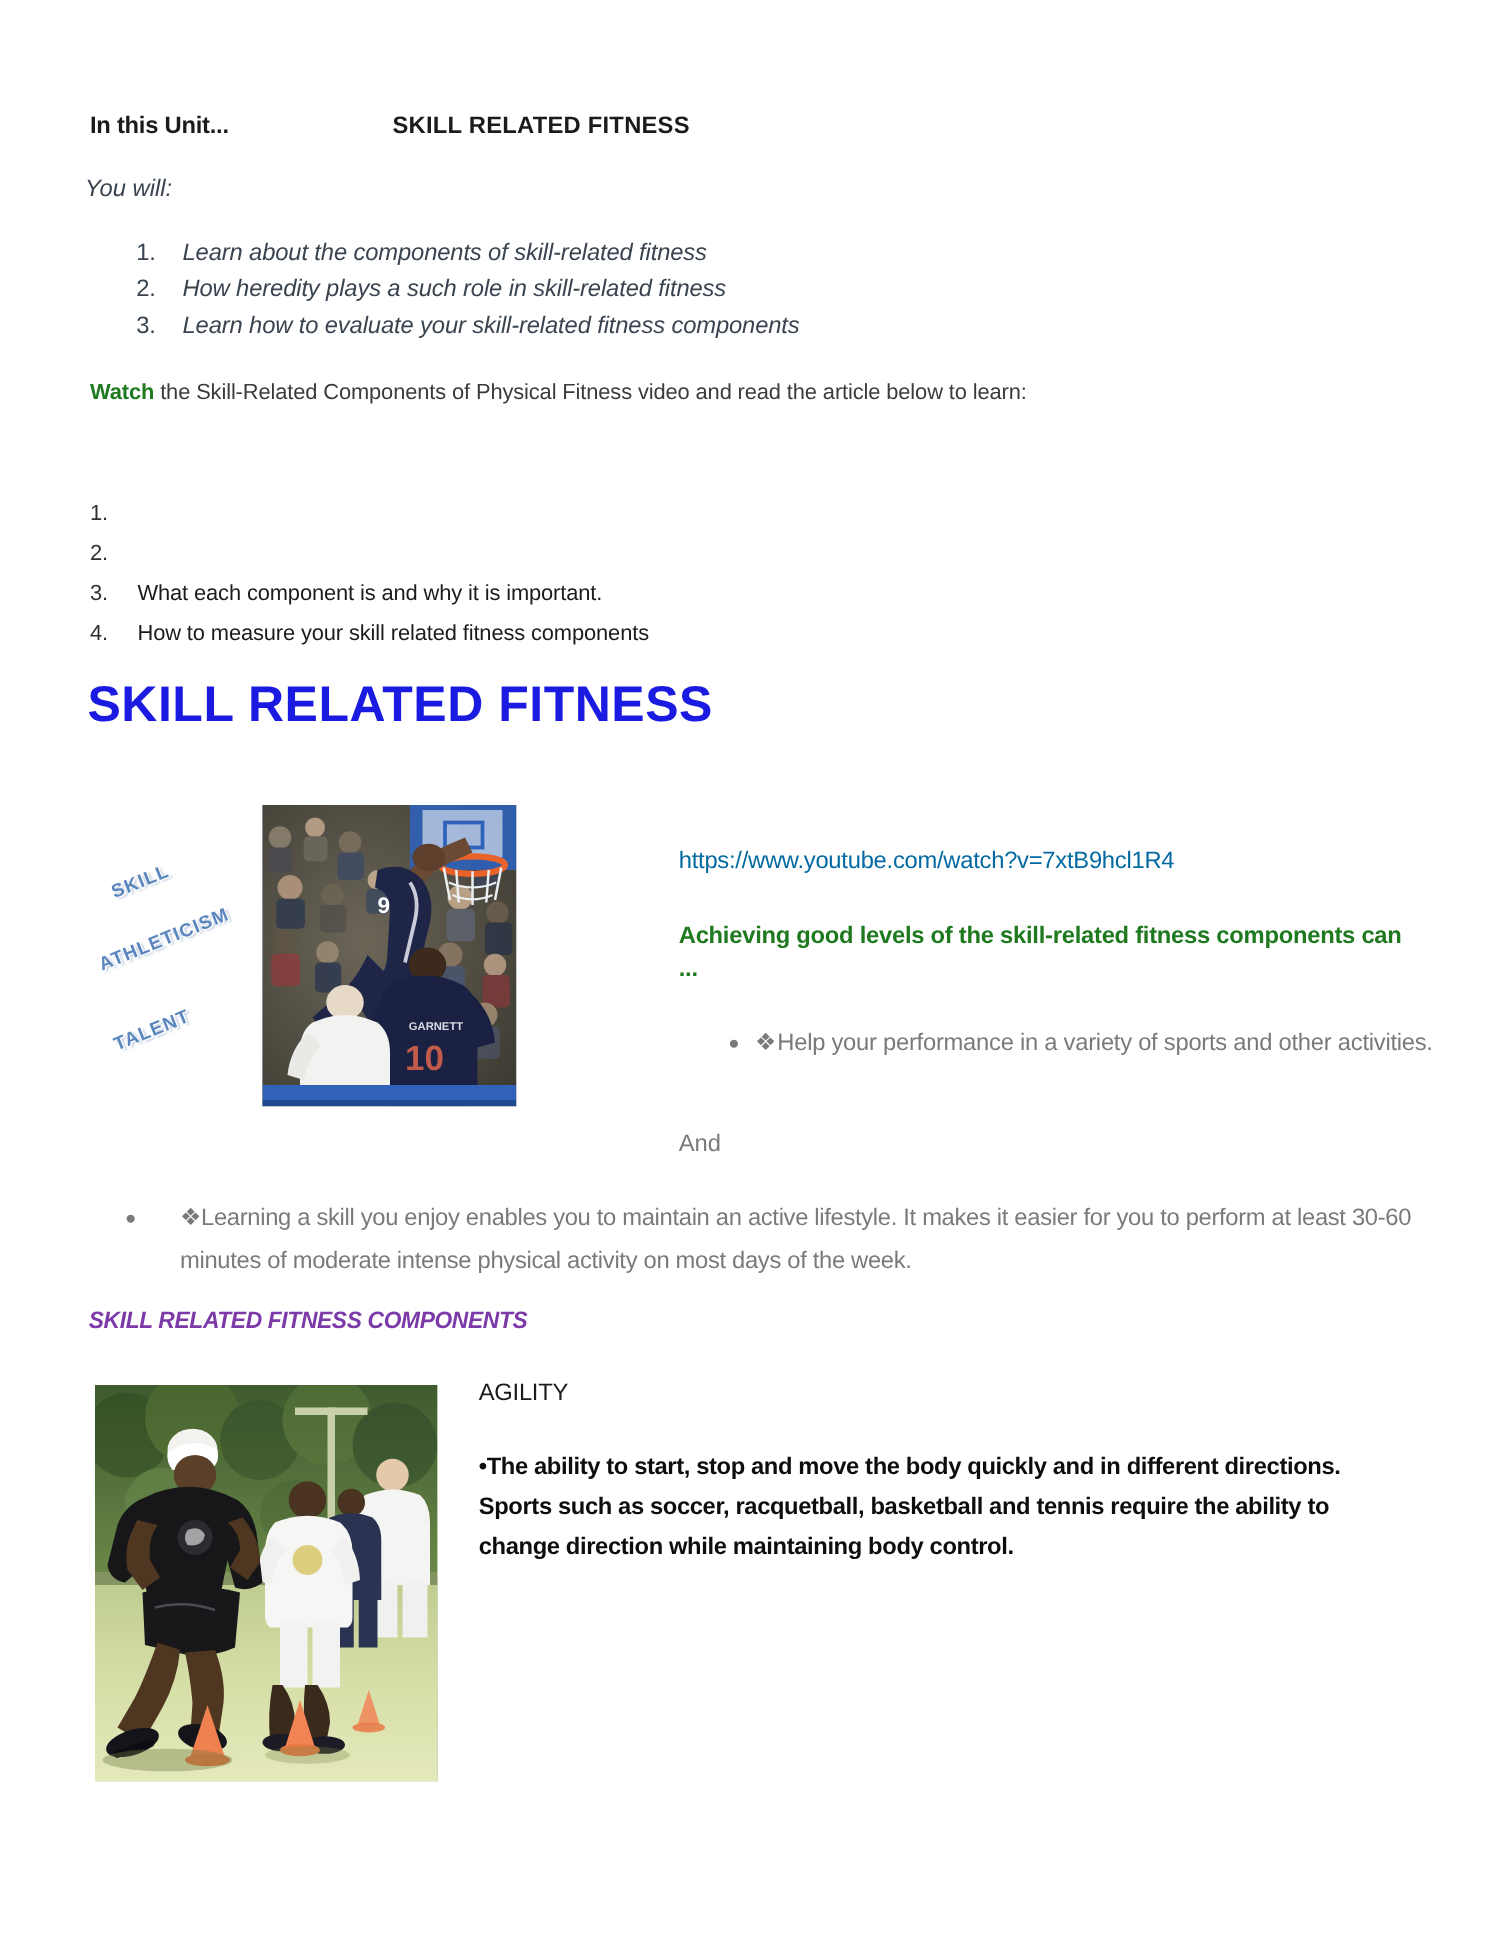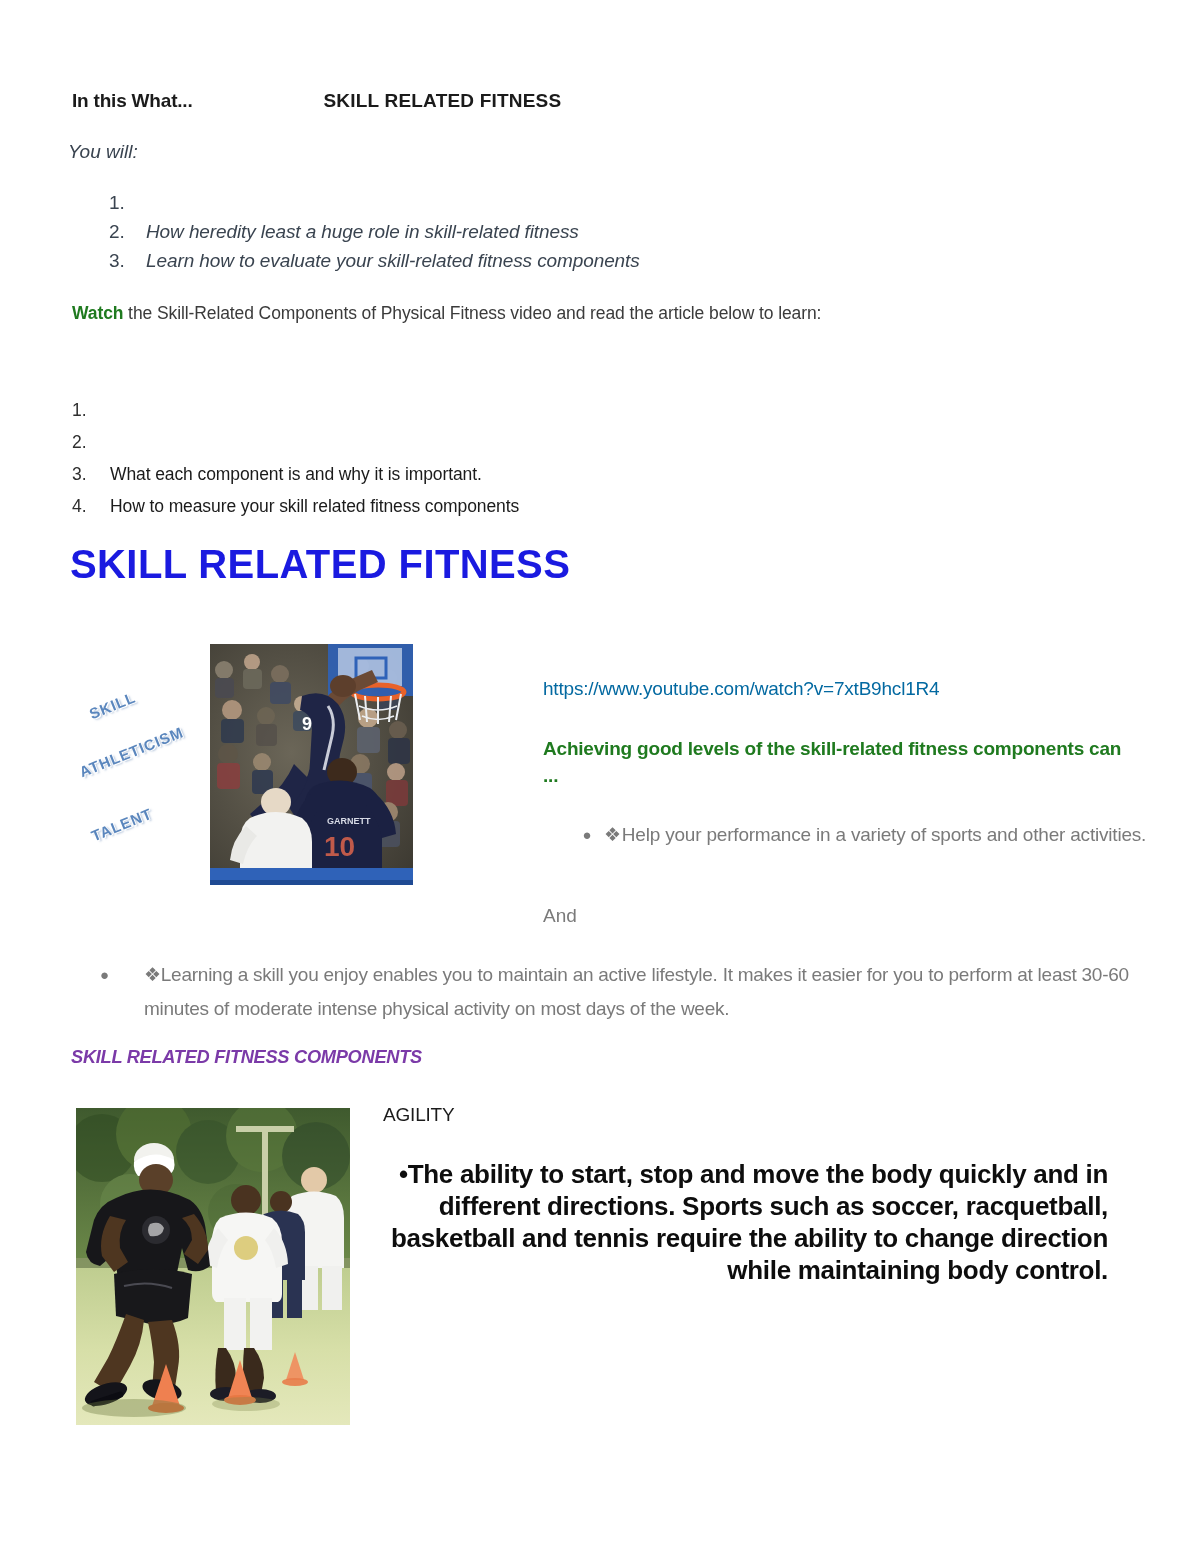--- a/index.html
+++ b/index.html
@@ -264,47 +264,47 @@
     top: 1104px;
     font-size: 19px;
     color: #1b1b1b;
     letter-spacing: -0.2px;
   }
   .agility-body {
     position: absolute;
     left: 383px;
     top: 1158px;
     width: 725px;
-    font-size: 26px;
+    font-size: 19px;
     font-weight: bold;
     color: #0d0d0d;
     line-height: 32px;
     letter-spacing: -0.3px;
-    text-align: right;
   }
 </style>
 </head>
 <body>
 
 <div class="page">
 
   <div class="hdr-row">
-    <span class="hdr-left">In this What...</span>
+    <span class="hdr-left">In this Unit...</span>
     <span class="hdr-center">SKILL RELATED FITNESS</span>
   </div>
 
   <div class="you-will">You will:</div>
 
   <div class="olist1">
     <div class="li">
       <span class="num">1.</span>
+      <span>Learn about the components of skill-related fitness</span>
     </div>
     <div class="li">
       <span class="num">2.</span>
-      <span>How heredity least a huge role in skill-related fitness</span>
+      <span>How heredity plays a such role in skill-related fitness</span>
     </div>
     <div class="li">
       <span class="num">3.</span>
       <span>Learn how to evaluate your skill-related fitness components</span>
     </div>
   </div>
 
   <div class="watch-line">
     <span class="watch-word">Watch</span><span> the Skill-Related Components of Physical Fitness video and read the article below to learn:</span>
   </div>

